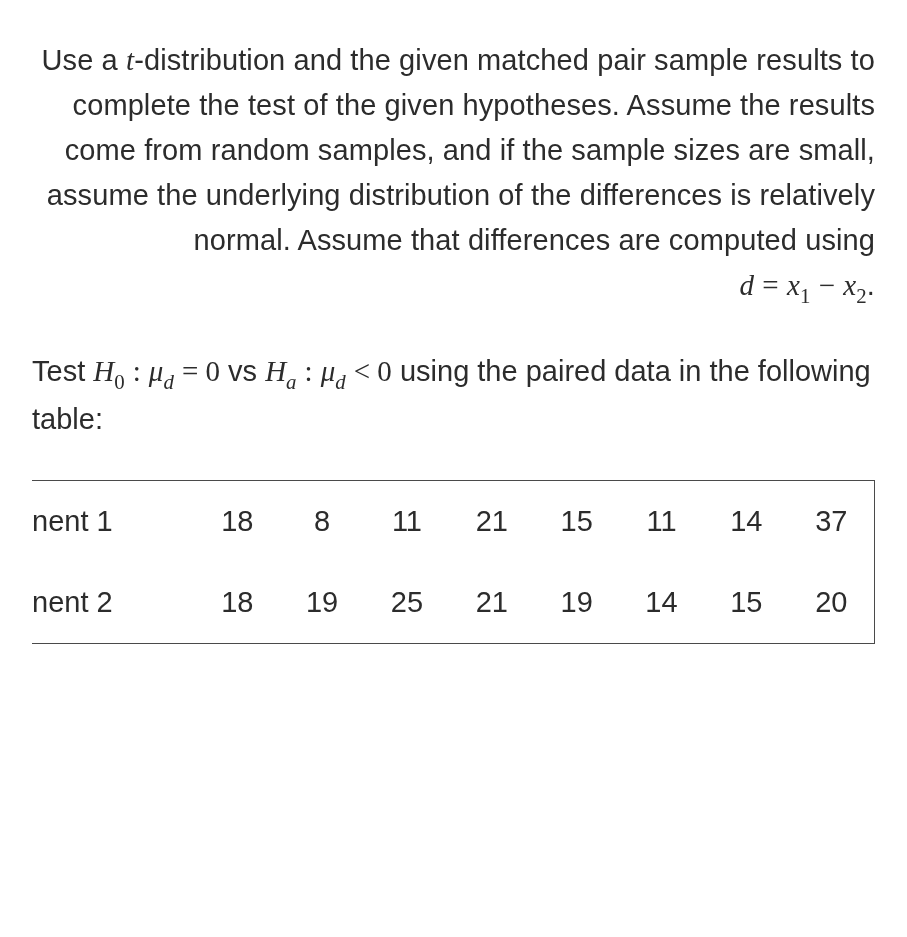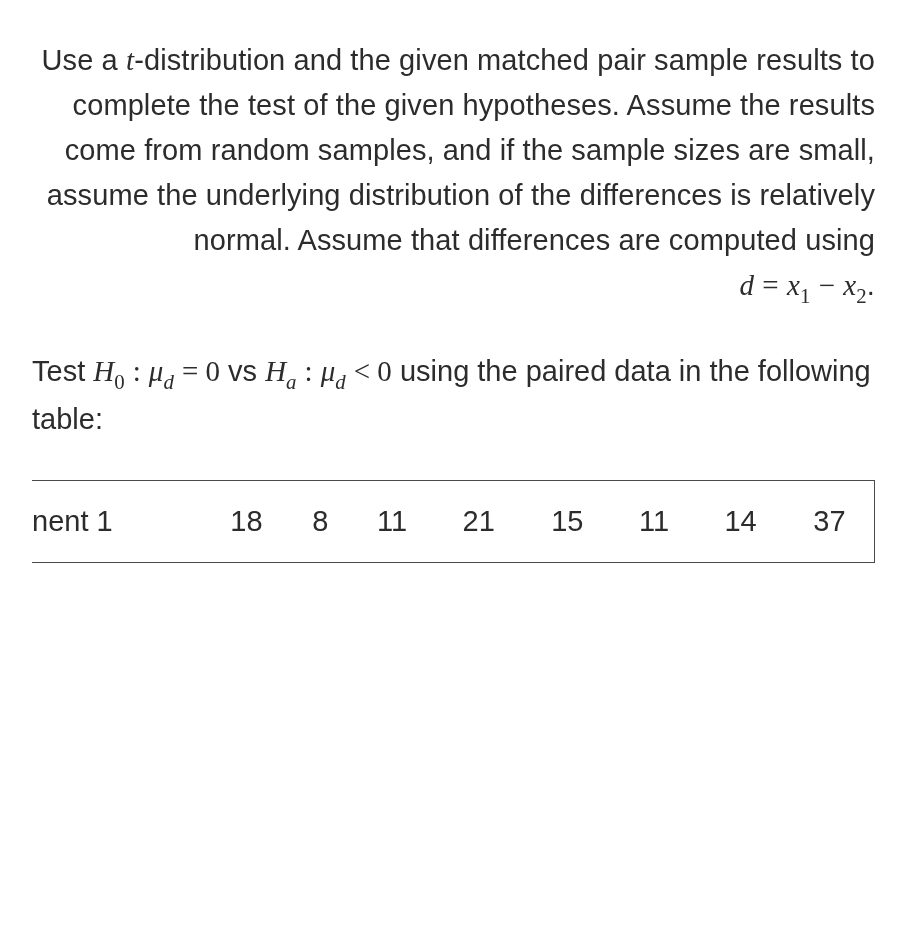--- a/index.html
+++ b/index.html
@@ -96,14 +96,25 @@
         <td class="row-label">nent 1</td>
         <td>18</td>
         <td>8</td>
         <td>11</td>
         <td>21</td>
         <td>15</td>
         <td>11</td>
         <td>14</td>
         <td>37</td>
       </tr>
+      <tr>
+        <td class="row-label">nent 2</td>
+        <td>18</td>
+        <td>19</td>
+        <td>25</td>
+        <td>21</td>
+        <td>19</td>
+        <td>14</td>
+        <td>15</td>
+        <td>20</td>
+      </tr>
     </tbody>
 </table>
 
 </body></html>

